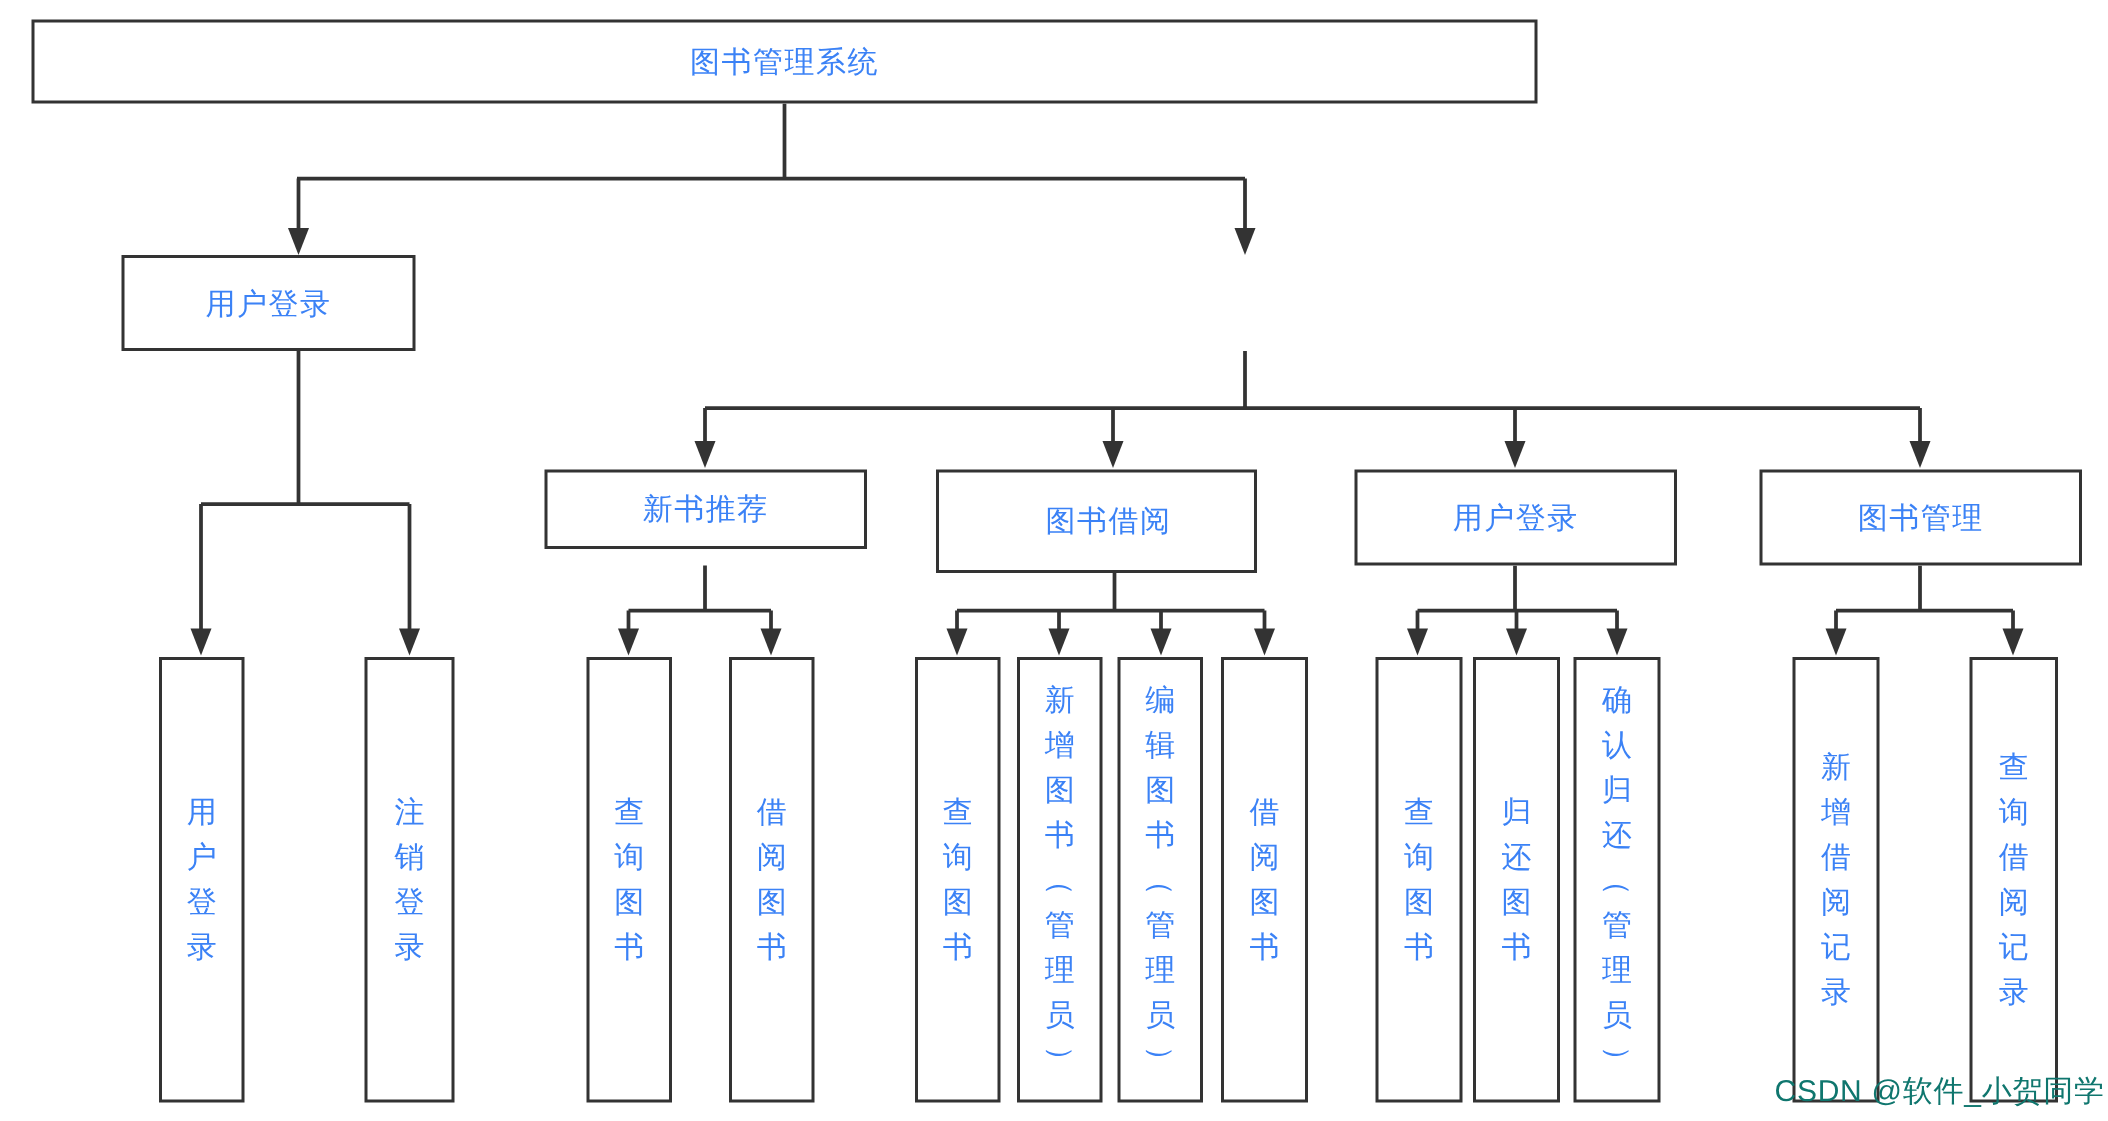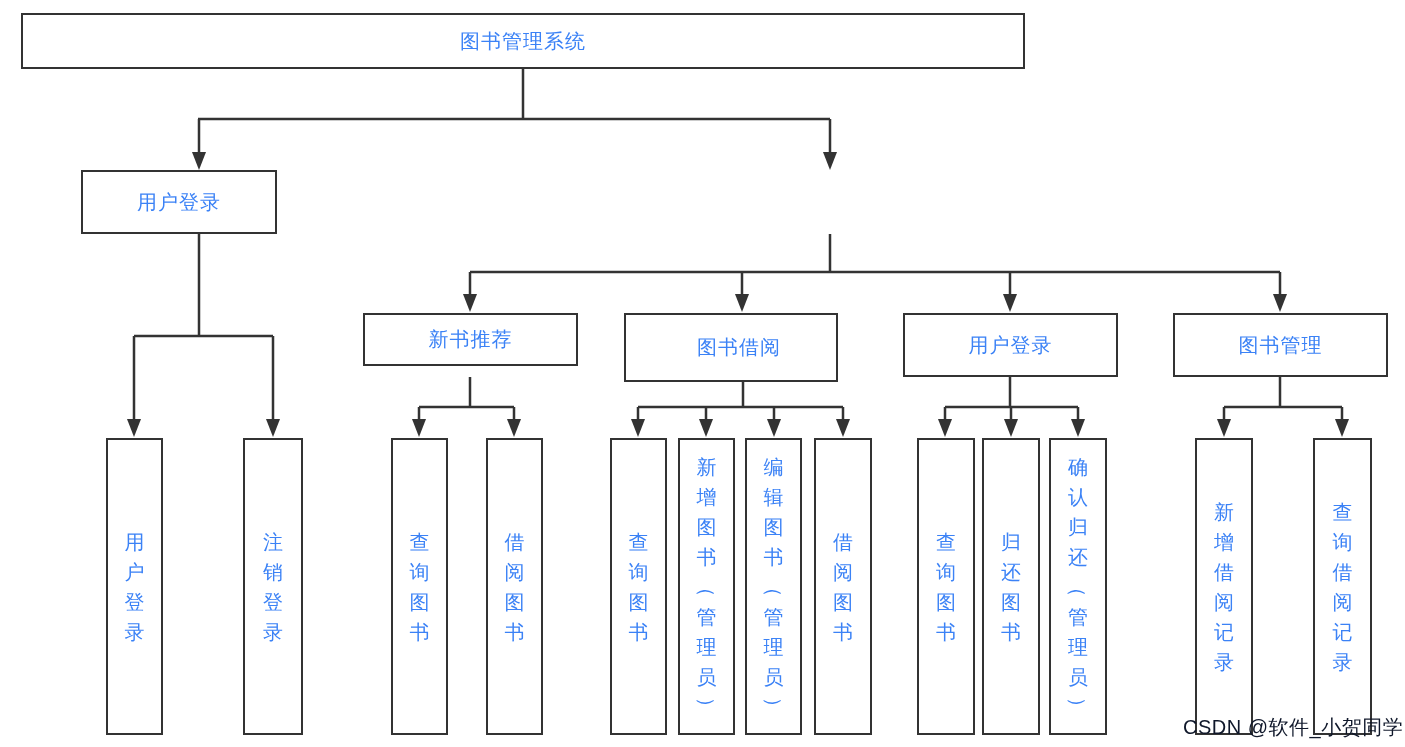--- a/index.html
+++ b/index.html
@@ -18,21 +18,21 @@
   .vnode {
     flex-direction:column; letter-spacing:0; padding:2px 0;
   }
   .vchar {
     display:block; width:100%; height:30px; line-height:30px;
     text-align:center; font-size:20px;
   }
   .vchar.rot { transform:rotate(90deg); }
   .watermark {
     position:absolute; left:1183px; top:714px; width:212px;
-    font-size:20px; color:#0f172a; letter-spacing:0.5px;
+    font-size:20px; color:#0f766e; letter-spacing:0.5px;
     white-space:nowrap; z-index:5;
   }
 </style>
 </head>
 <body>
 
 <div class="canvas">
 
   <svg class="wires" viewBox="0 0 1405 747" fill="none">
     <g stroke="#333333" stroke-width="2.5">

